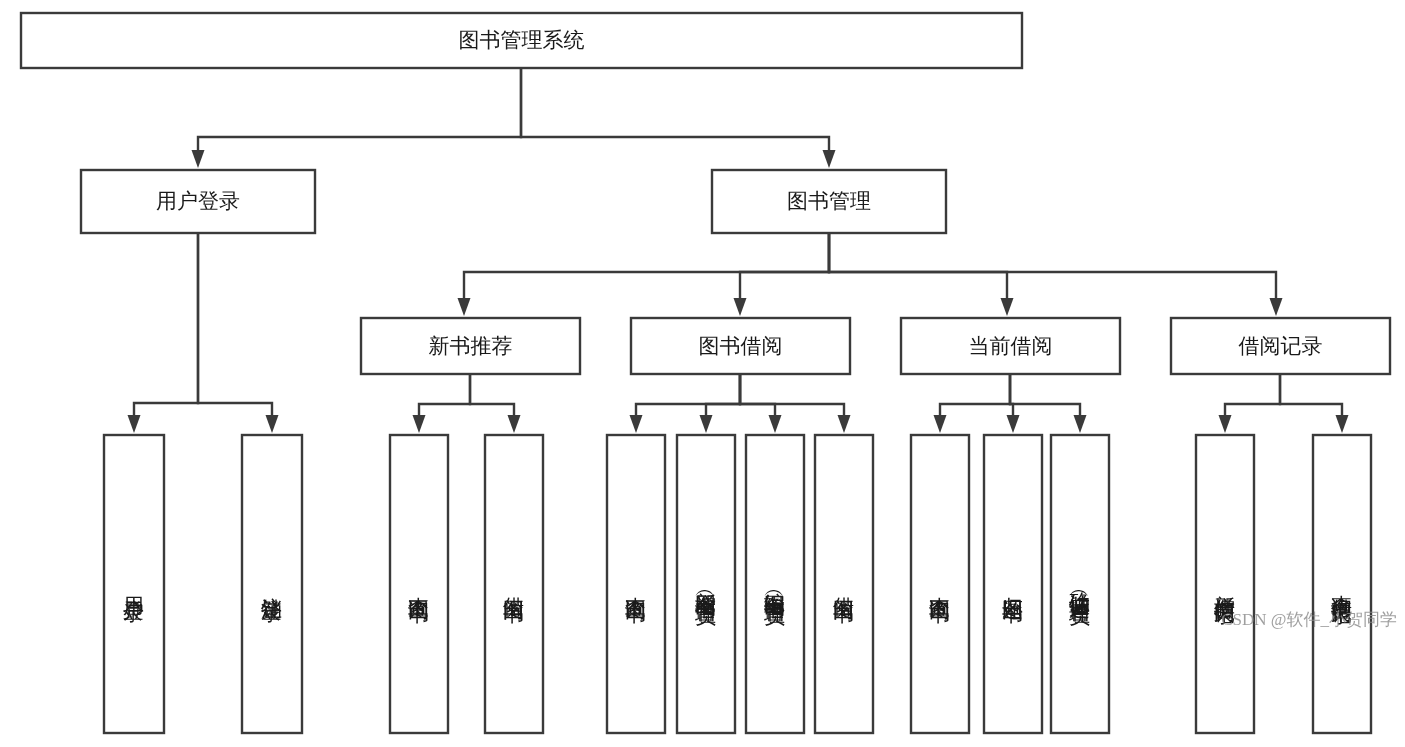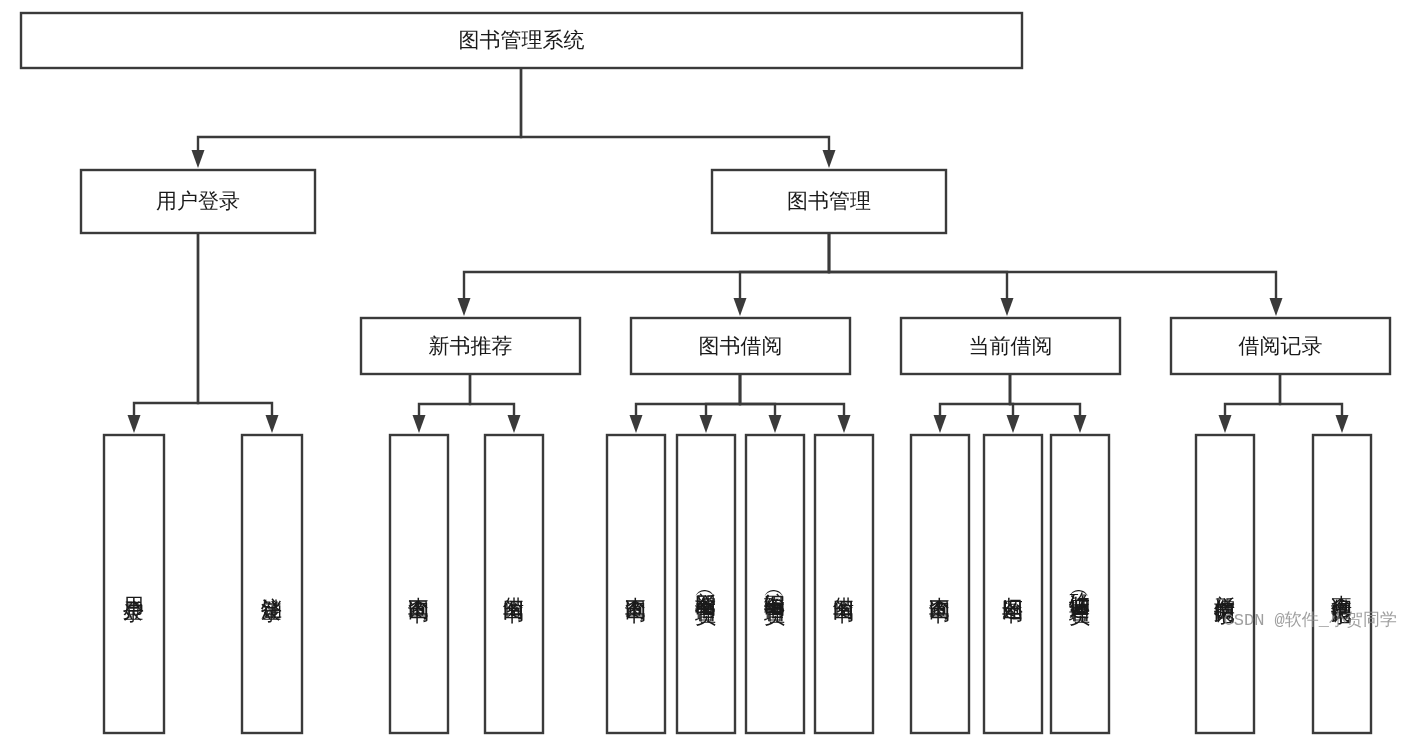--- a/index.html
+++ b/index.html
@@ -52,21 +52,21 @@
     letter-spacing: 2px;
     line-height: 1;
     white-space: nowrap;
     text-align: center;
     pointer-events: none;
   }
   #watermark {
     position: absolute;
     right: 8px;
     bottom: 6px;
-    font-family: Liberation Mono, monospace;
+    font-family: Liberation Serif, serif;
     font-size: 17px;
     color: #8f8f8f;
     opacity: 0.85;
     white-space: nowrap;
   }
 </style>
 </head>
 <body>
 
 <div id="diagram-root">

